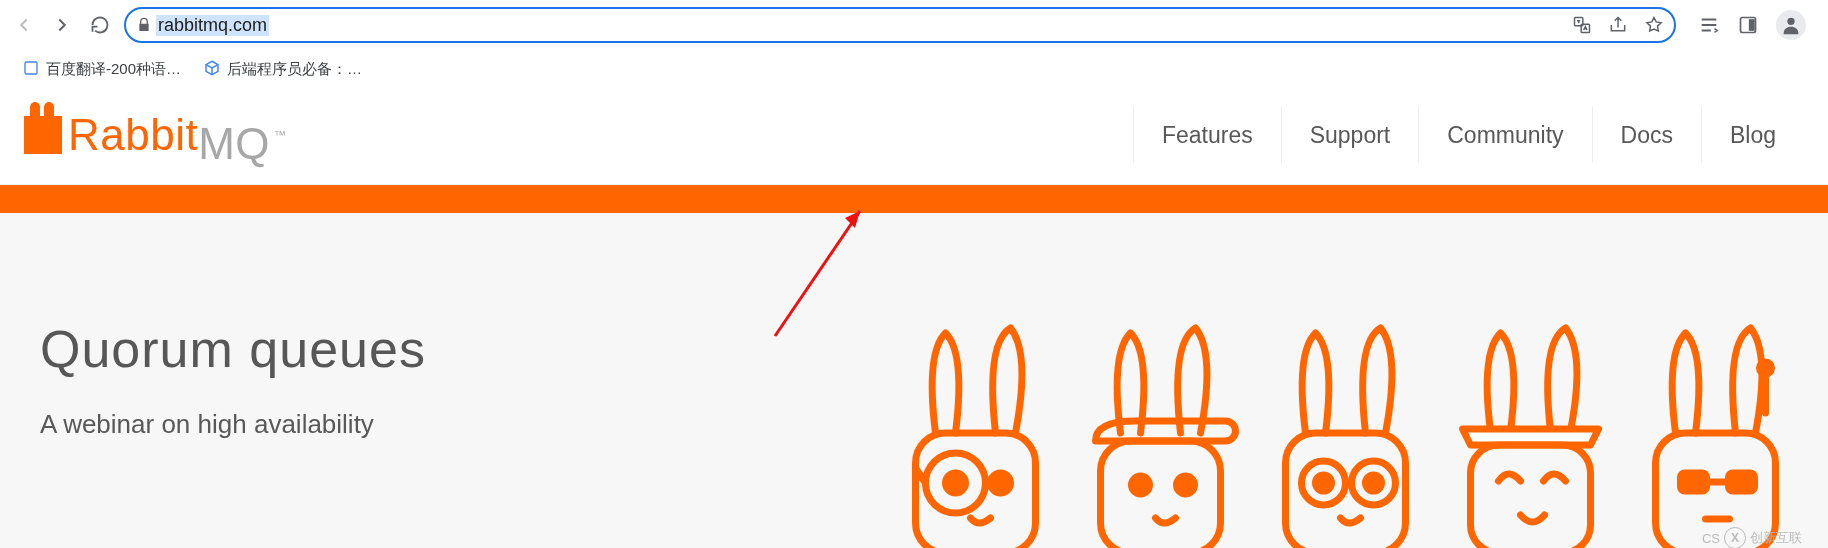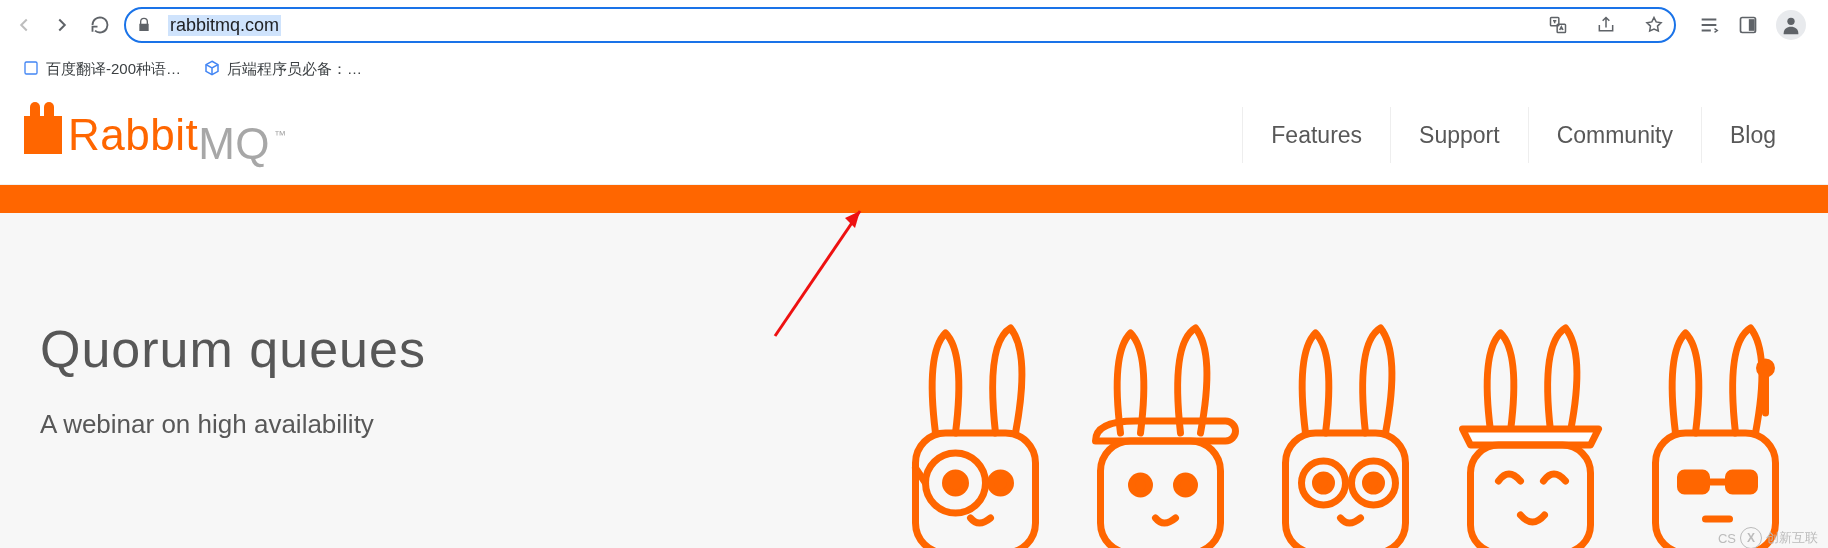--- a/index.html
+++ b/index.html
@@ -3,21 +3,21 @@
   <meta charset="utf-8">
   <style>
     * { margin: 0; padding: 0; box-sizing: border-box; }
     body { font-family: -apple-system, BlinkMacSystemFont, "Segoe UI", Helvetica, Arial, sans-serif; background: #fff; width: 1828px; overflow: hidden; }
     
     
     .browser-chrome { display: flex; align-items: center; padding: 6px 10px; gap: 10px; height: 50px; }
     .nav-arrow { width: 28px; height: 28px; display: flex; align-items: center; justify-content: center; color: #5f6368; cursor: pointer; border-radius: 50%; }
     .nav-arrow.disabled { color: #bdbdbd; }
     .reload-btn { width: 28px; height: 28px; display: flex; align-items: center; justify-content: center; color: #5f6368; cursor: pointer; border-radius: 50%; }
-    .omnibox { flex: 1; display: flex; align-items: center; border: 2px solid #1a73e8; border-radius: 20px; padding: 4px 10px; height: 36px; gap: 16px; background: #fff; }
+    .omnibox { flex: 1; display: flex; align-items: center; border: 2px solid #1a73e8; border-radius: 20px; padding: 4px 10px; height: 36px; gap: 4px; background: #fff; }
     .lock-icon { color: #5f6368; display: flex; align-items: center; }
     .url-text { font-size: 18px; color: #202124; background: #cfe3fc; padding: 0 2px; }
     .omnibox-spacer { flex: 1; }
     .omnibox-icon { color: #5f6368; display: flex; align-items: center; margin-left: 12px; cursor: pointer; }
     .right-icons { display: flex; align-items: center; gap: 18px; padding: 0 12px; }
     .right-icons .ic { color: #5f6368; cursor: pointer; display: flex; align-items: center; }
     .profile-avatar { width: 30px; height: 30px; border-radius: 50%; background: #e8eaed; display: flex; align-items: center; justify-content: center; }
 
     
     .bookmarks-bar { display: flex; align-items: center; gap: 22px; padding: 6px 22px; height: 36px; font-size: 15px; color: #3c4043; }
@@ -47,21 +47,21 @@
     .hero-text { max-width: 540px; margin-top: 46px; }
     .hero-title { font-size: 52px; font-weight: 300; color: #575757; letter-spacing: 1px; margin-bottom: 28px; }
     .hero-sub { font-size: 26px; font-weight: 300; color: #585858; line-height: 1.35; }
 
     .bunnies { position: absolute; right: 20px; bottom: -60px; display: flex; gap: 0px; }
     .bunny { width: 185px; height: 300px; }
     .bunny svg { width: 100%; height: 100%; }
 
     .annotate-arrow { position: absolute; left: 765px; top: 110px; pointer-events: none; }
 
-    .watermark { position: absolute; right: 10px; bottom: 4px; font-size: 13px; color: #bbb; display: flex; align-items: center; gap: 4px; }
+    .watermark { position: absolute; right: 26px; bottom: 4px; font-size: 13px; color: #bbb; display: flex; align-items: center; gap: 4px; }
     .watermark-badge { width: 22px; height: 22px; border: 1.5px solid #bbb; border-radius: 50%; display: flex; align-items: center; justify-content: center; font-size: 12px; font-weight: bold; }
   </style>
 </head>
 <body>
 
 <div class="browser-chrome">
   <div class="nav-arrow disabled">
     <svg width="22" height="22" viewBox="0 0 24 24" fill="none" stroke="currentColor" stroke-width="2.2">
         <path d="M15 18l-6-6 6-6"></path>
       </svg>
@@ -160,20 +160,23 @@
       <div class="nav-item">
           <span>Features</span>
         </div>
       <div class="nav-item">
           <span>Support</span>
         </div>
       <div class="nav-item">
           <span>Community</span>
         </div>
       <div class="nav-item">
+          <span>Docs</span>
+        </div>
+      <div class="nav-item">
           <span>Blog</span>
         </div>
     </nav>
   </div>
 
   <div class="orange-strip"></div>
 
   <div class="hero">
     <div class="hero-text">
       <h1 class="hero-title">Quorum queues</h1>

